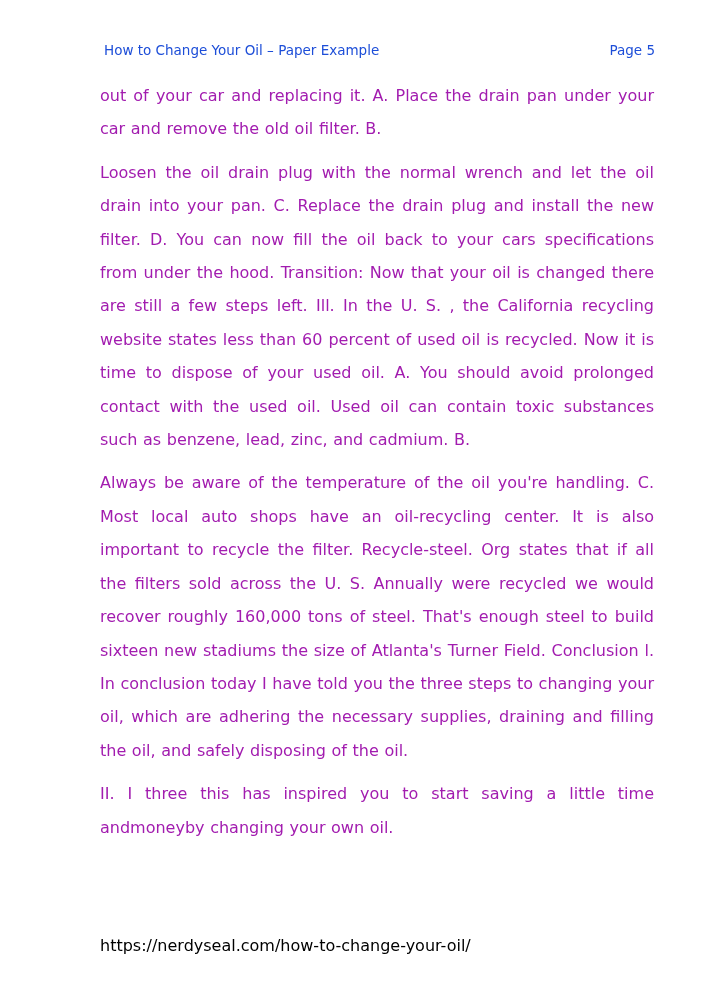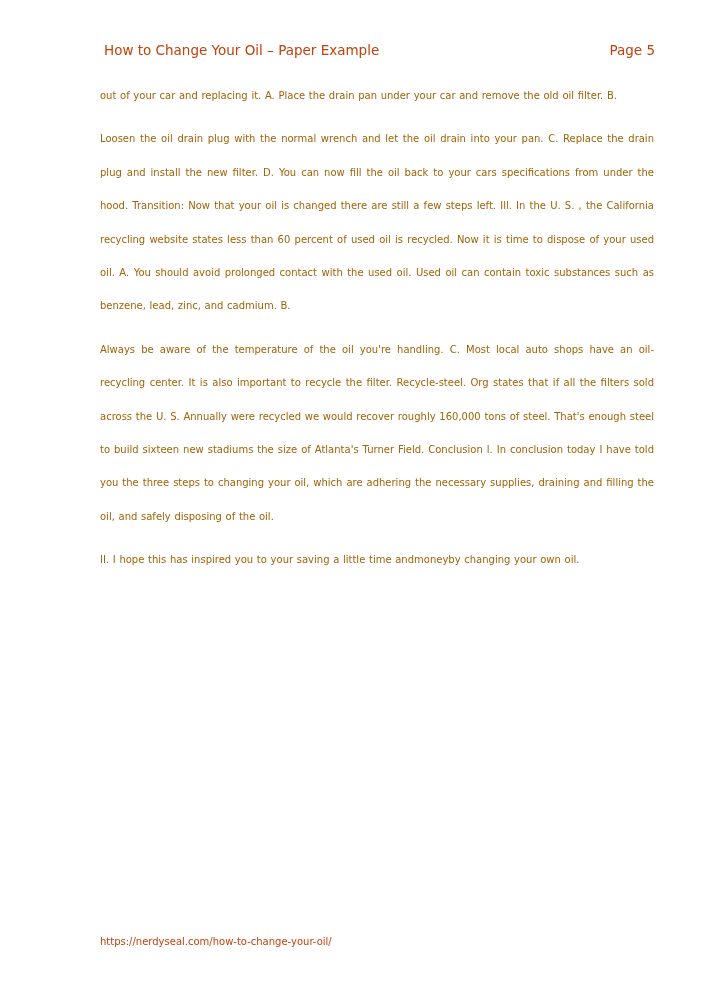--- a/index.html
+++ b/index.html
@@ -17,60 +17,60 @@
     overflow: hidden;
   }
   .header {
     position: absolute;
     top: 42px;
     left: 104px;
     right: 49px;
     display: flex;
     justify-content: space-between;
     align-items: baseline;
-    color: #c2410c;
+    color: #1d4ed8;
     font-size: 13.5px;
   }
   .content {
     position: absolute;
     top: 79px;
     left: 100px;
     width: 554px;
-    color: #a16207;
-    font-size: 10px;
+    color: #a21caf;
+    font-size: 16px;
     line-height: 33.4px;
   }
   .content p.body-para {
     text-align: justify;
     margin-bottom: 10px;
     word-spacing: 0.5px;
   }
   .footer {
     position: absolute;
     top: 936px;
     left: 100px;
     right: 49px;
-    color: #c2410c;
-    font-size: 10px;
+    color: #000000;
+    font-size: 16px;
   }
 </style>
 </head>
 <body>
 
 <div class="page">
 
   <div class="header">
     <span class="header-title">How to Change Your Oil – Paper Example</span>
     <span class="header-page-number">Page 5</span>
   </div>
 
   <div class="content">
       <p class="body-para">out of your car and replacing it. A. Place the drain pan under your car and remove the old oil filter. B.</p>
       <p class="body-para">Loosen the oil drain plug with the normal wrench and let the oil drain into your pan. C. Replace the drain plug and install the new filter. D. You can now fill the oil back to your cars specifications from under the hood. Transition: Now that your oil is changed there are still a few steps left. Ill. In the U. S. , the California recycling website states less than 60 percent of used oil is recycled. Now it is time to dispose of your used oil. A. You should avoid prolonged contact with the used oil. Used oil can contain toxic substances such as benzene, lead, zinc, and cadmium. B.</p>
       <p class="body-para">Always be aware of the temperature of the oil you're handling. C. Most local auto shops have an oil-recycling center. It is also important to recycle the filter. Recycle-steel. Org states that if all the filters sold across the U. S. Annually were recycled we would recover roughly 160,000 tons of steel. That's enough steel to build sixteen new stadiums the size of Atlanta's Turner Field. Conclusion l. In conclusion today I have told you the three steps to changing your oil, which are adhering the necessary supplies, draining and filling the oil, and safely disposing of the oil.</p>
-      <p class="body-para">II. I hope this has inspired you to your saving a little time andmoneyby changing your own oil.</p>
+      <p class="body-para">II. I three this has inspired you to start saving a little time andmoneyby changing your own oil.</p>
     </div>
 
   <div class="footer">
     <span class="footer-url">https://nerdyseal.com/how-to-change-your-oil/</span>
   </div>
 
 </div>
 
 </body></html>

